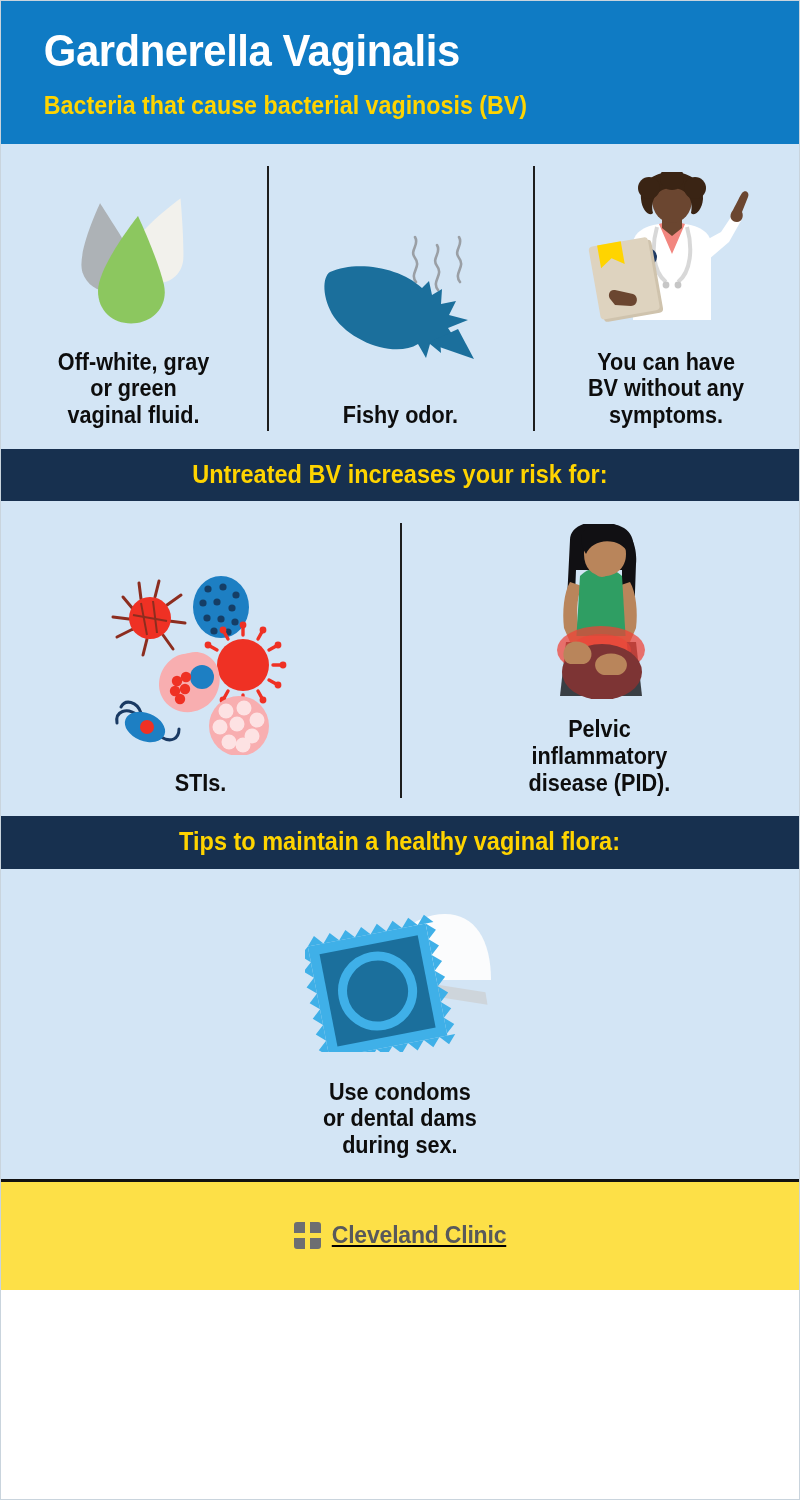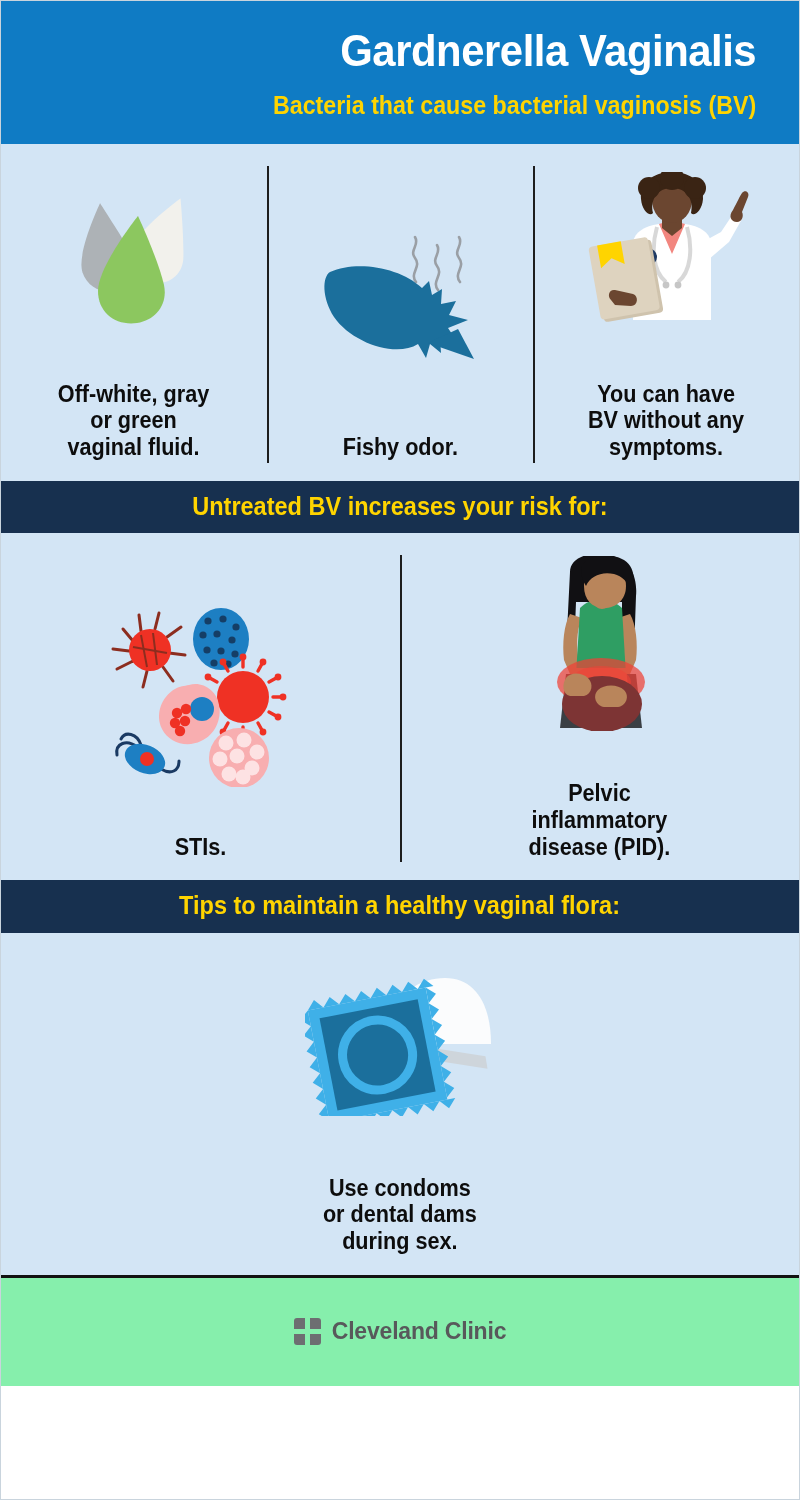--- a/index.html
+++ b/index.html
@@ -14,21 +14,21 @@
     width:800px;height:1500px;
     box-sizing:border-box;
     border:1px solid #c9d4dd;
     background:#ffffff;
   }
 
   
   .header{
     background:#0f7bc4;
     padding:26px 16px 24px;
-    text-align:right;
+    text-align:left;
   }
   .header-title{
     color:#ffffff;
     font-size:45px;
     font-weight:bold;
     letter-spacing:-0.5px;
     line-height:1.05;
     transform:scaleX(0.93);
     transform-origin:center;
     margin:0 0 18px 0;
@@ -68,21 +68,20 @@
   }
   .col{
     flex:1 1 0;
     display:flex;
     flex-direction:column;
     justify-content:flex-end;
     align-items:center;
     padding:18px 8px 20px;
     position:relative;
     box-sizing:border-box;
-    gap:32px;
   }
   .col + .col::before{
     content:"";
     position:absolute;
     left:0;top:22px;bottom:18px;
     width:2px;
     background:#1d1d1d;
   }
   .art{
     height:175px;
@@ -106,26 +105,27 @@
   }
   .sec2 .art{height:185px;}
   .sec3 .art{height:180px;}
 
   .divline{
     height:3px;background:#111;width:100%;
   }
 
   
   .footer{
-    background:#86efac;
+    background:#fde047;
     height:108px;
     display:flex;
     align-items:center;
     justify-content:center;
     gap:11px;
+    text-decoration:underline;
   }
   .logo-mark{width:27px;height:27px;position:relative;}
   .logo-mark i{
     position:absolute;width:11px;height:11px;background:#6d6e71;
   }
   .logo-mark i:nth-child(1){left:0;top:0;border-radius:3px 0 0 0;}
   .logo-mark i:nth-child(2){right:0;top:0;border-radius:0 3px 0 0;}
   .logo-mark i:nth-child(3){left:0;bottom:0;border-radius:0 0 0 3px;}
   .logo-mark i:nth-child(4){right:0;bottom:0;border-radius:0 0 3px 0;}
   .logo-text{

